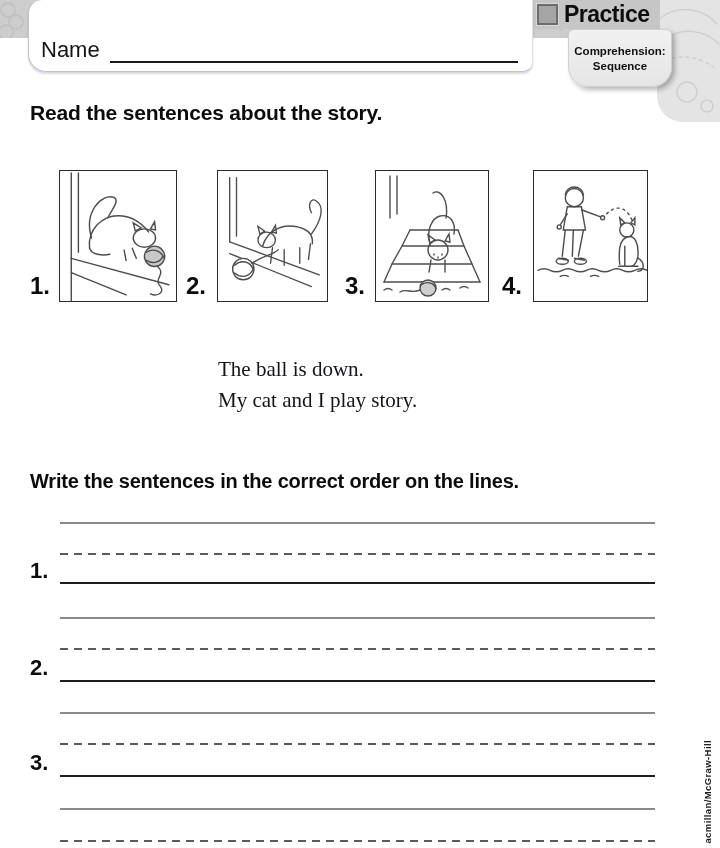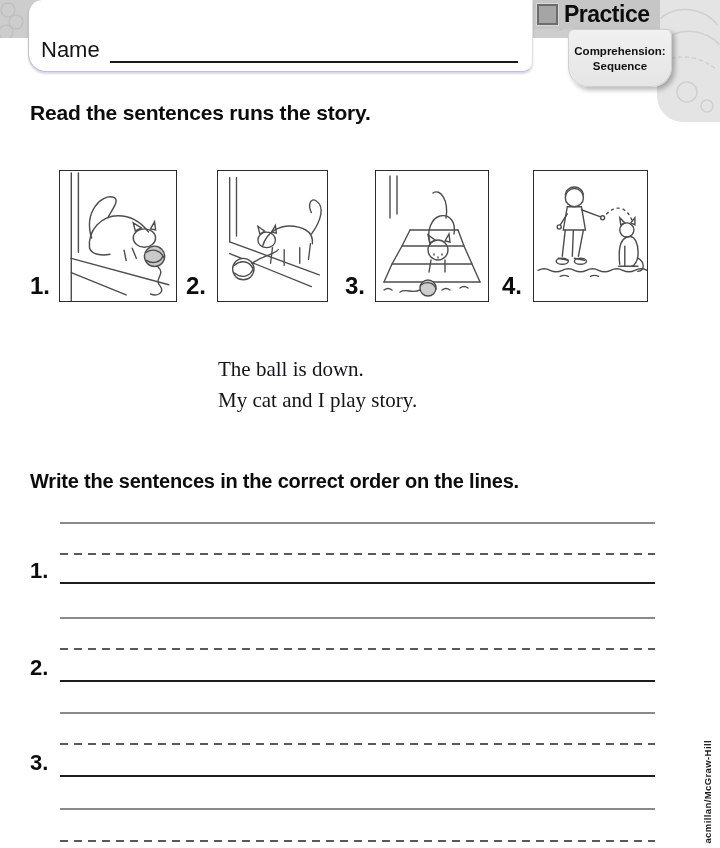--- a/index.html
+++ b/index.html
@@ -140,21 +140,21 @@
   <div>Comprehension:</div>
   <div>Sequence</div>
 </div>
 
 <div class="name-card">
   <span class="name-label">Name</span>
   <span class="name-line"></span>
 </div>
 
 <div class="instructions">
-  <div>Read the sentences runs the story.</div>
+  <div>Read the sentences about the story.</div>
 </div>
 
 <div class="pictures">
   <span class="pic-num" style="left:30px">1.</span>
   <div class="pic-frame" style="left:59px; width:118px" aria-label="Cat crouching on a window ledge playing with a ball of yarn">
     <svg viewBox="0 0 112 128">
       <g class="doodle" stroke="#4d4d4d" stroke-width="1.4">
         <path d="M10,2 V86 M17,2 V80"></path>
         <path d="M10,86 L106,112"></path>
         <path d="M10,100 L64,122"></path>

